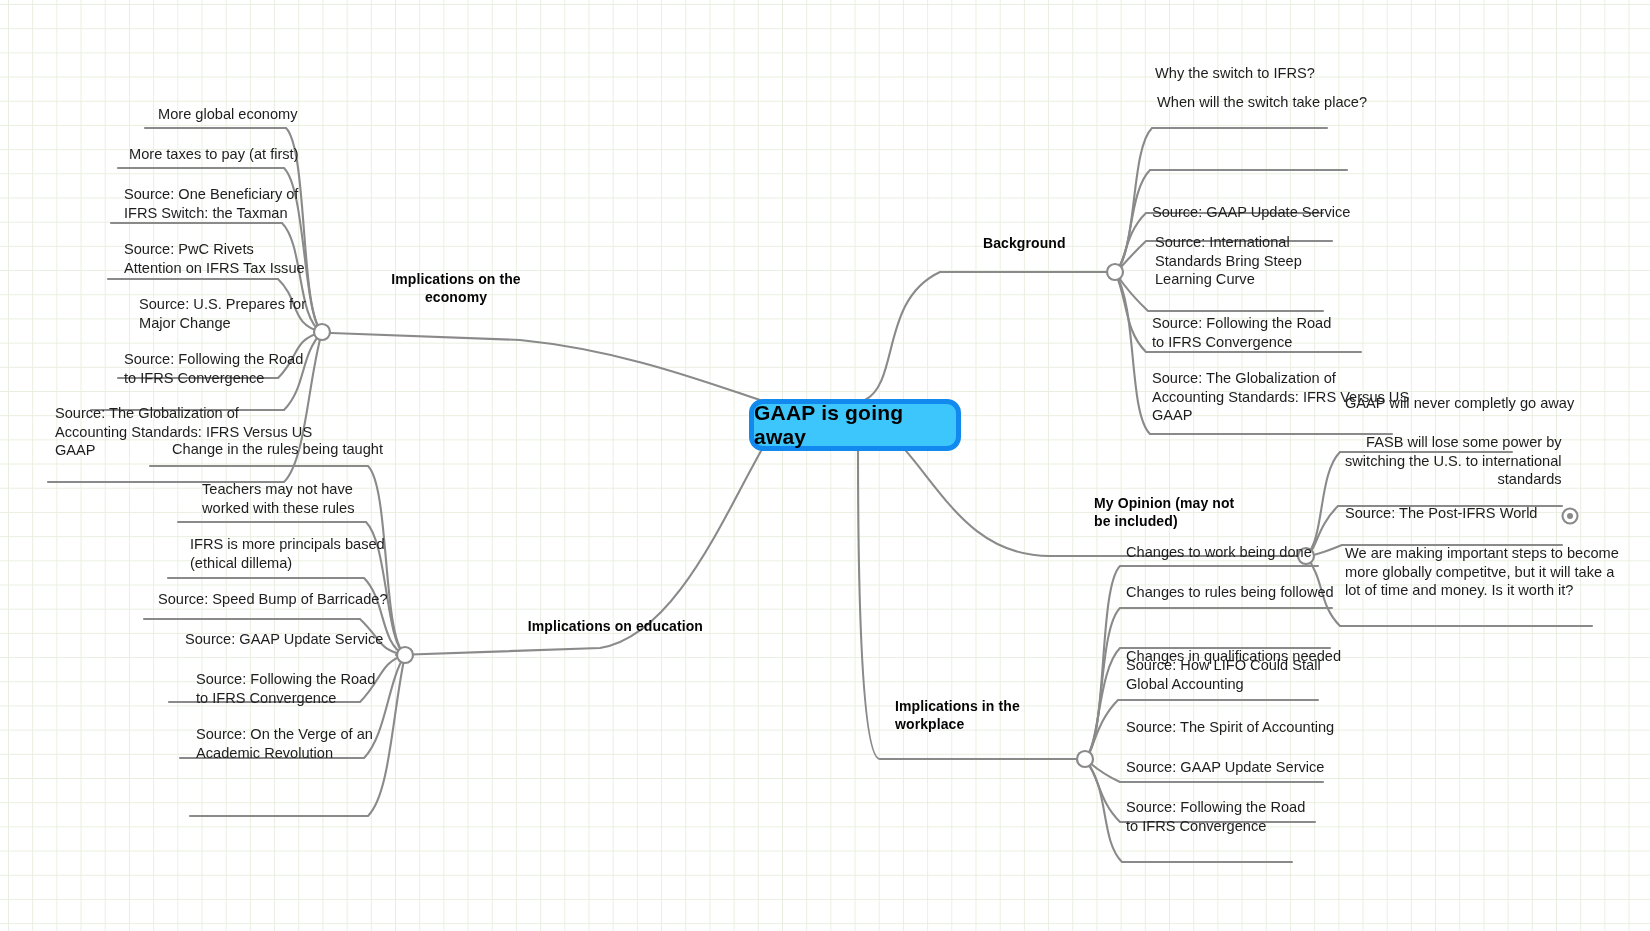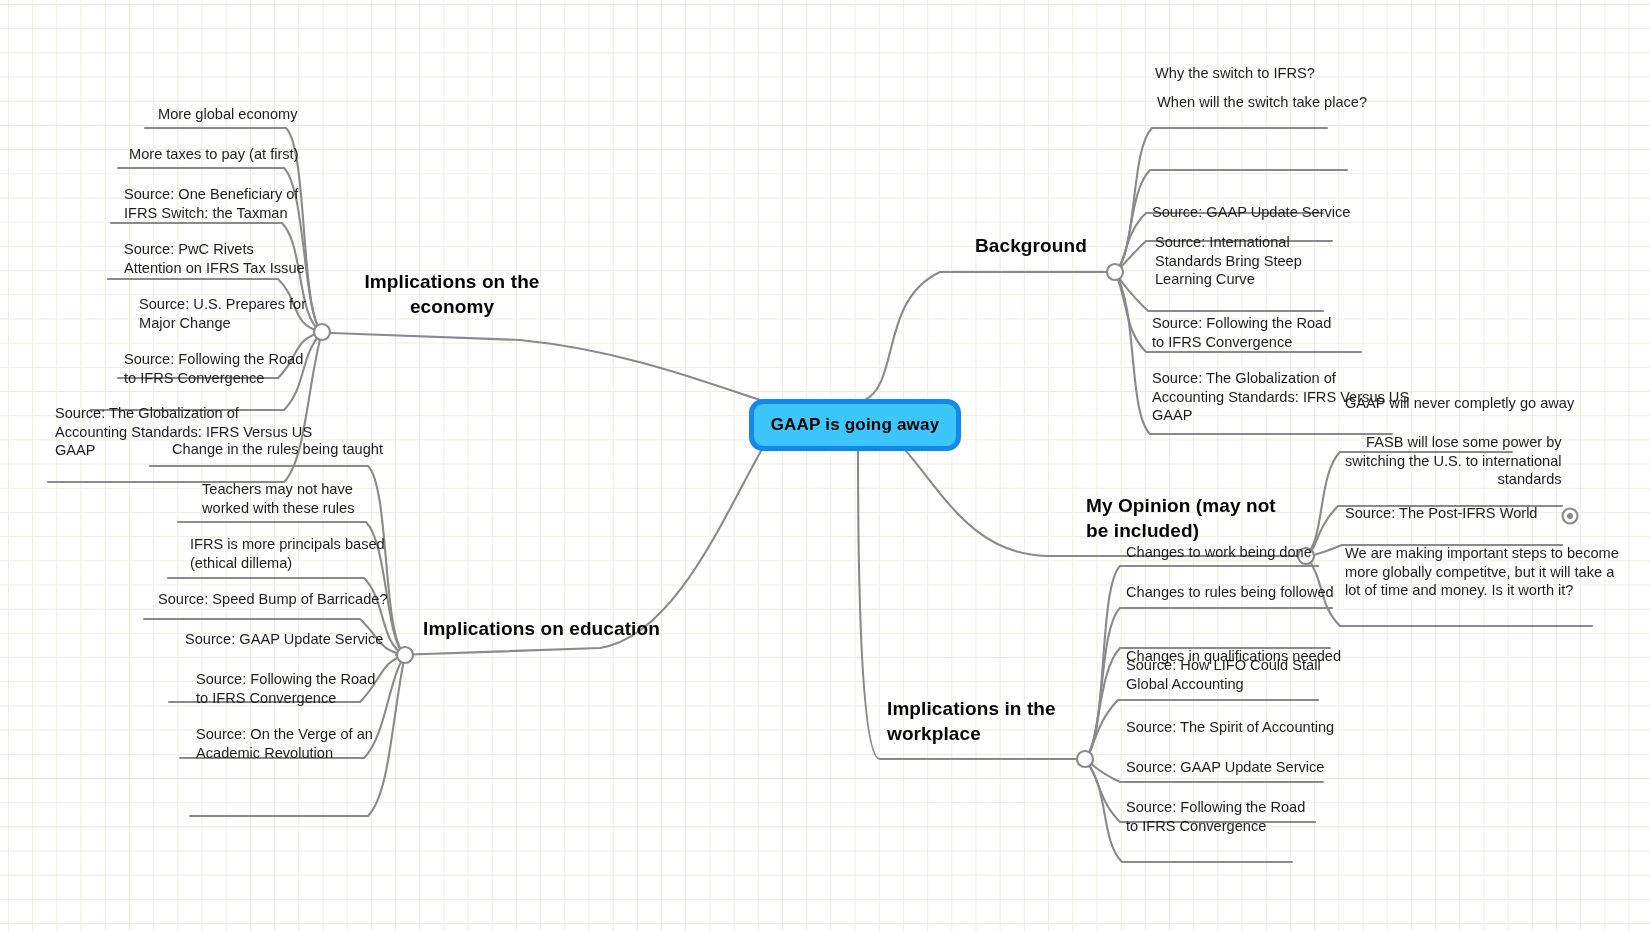--- a/index.html
+++ b/index.html
@@ -27,30 +27,31 @@
     line-height: 1.28;
     white-space: pre-line;
   }
   
   .root {
     position: absolute;
     background: #3dc6fb;
     border: 5px solid #1189ee;
     border-radius: 14px;
     display: flex; align-items: center; justify-content: center;
-    font-size: 17px; font-weight: bold; color: #000;
+    font-size: 21px; font-weight: bold; color: #000;
     letter-spacing: .2px;
   }
   
   .branch-label {
-    font-size: 19px;
+    font-size: 14px;
     font-weight: bold;
     color: #050505;
     letter-spacing: .1px;
     line-height: 1.3;
+    padding-left: 8px;
   }
   .leaf { font-size: 14.6px; color: #1d1d1d; }
   .leaf.r { text-align: left; }
   .leaf.l { text-align: left; }
 </style>
 </head>
 <body>
 
 <div id="canvas">
 
@@ -123,21 +124,21 @@
 
   <div class="node branch-label" style="left:1086px; top:494px; width:220px; text-align:left;">My Opinion (may not
 be included)</div>
 
   <div class="node branch-label" style="left:887px; top:697px; width:200px; text-align:left;">Implications in the
 workplace</div>
 
   <div class="node branch-label" style="left:352px; top:270px; width:200px; text-align:center;">Implications on the
 economy</div>
 
-  <div class="node branch-label" style="left:423px; top:617px; width:260px; text-align:left;">Implications on education</div>
+  <div class="node branch-label" style="left:443px; top:617px; width:260px; text-align:right;">Implications on education</div>
 
   <div class="node leaf r" style="left:1155px; top:64px;">Why the switch to IFRS?</div>
   <div class="node leaf r" style="left:1157px; top:93px;">When will the switch take place?</div>
   <div class="node leaf r" style="left:1152px; top:203px;">Source: GAAP Update Service</div>
   <div class="node leaf r" style="left:1155px; top:233px;">Source: International
 Standards Bring Steep
 Learning Curve</div>
   <div class="node leaf r" style="left:1152px; top:314px;">Source: Following the Road
 to IFRS Convergence</div>
   <div class="node leaf r" style="left:1152px; top:369px;">Source: The Globalization of

